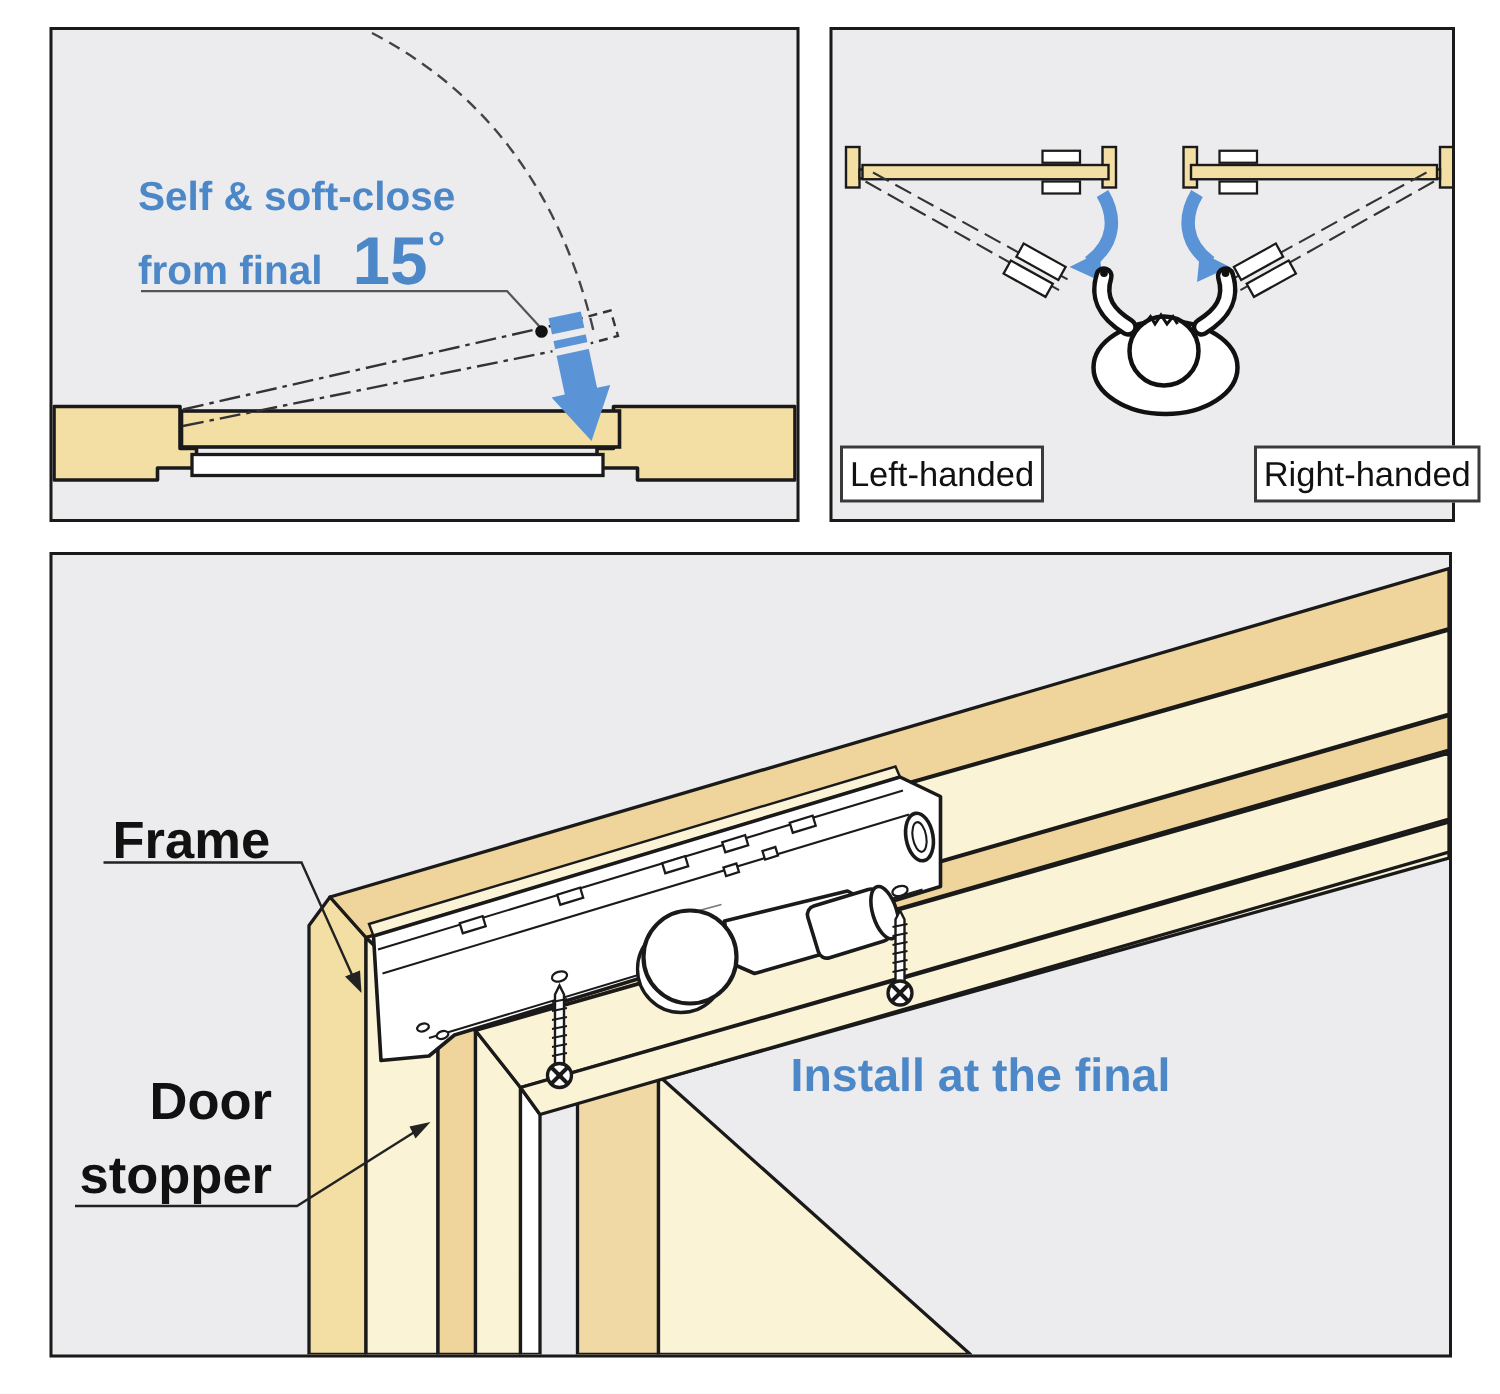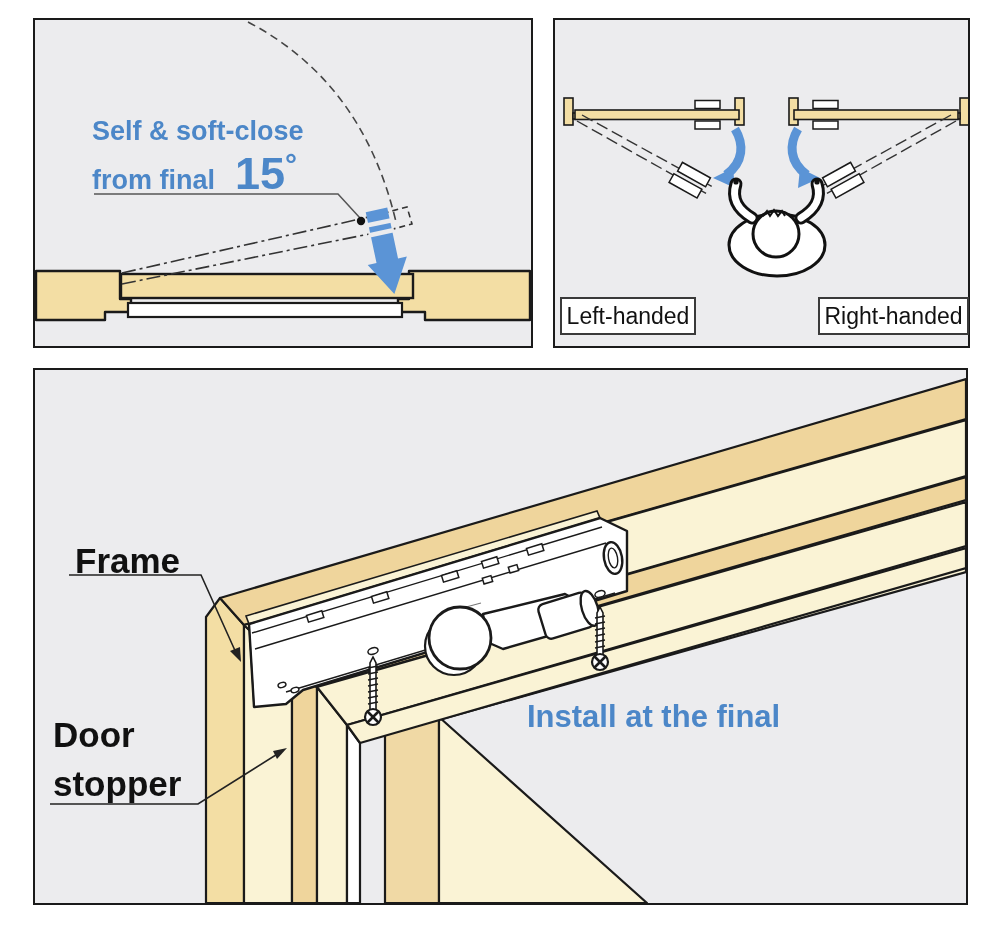--- a/index.html
+++ b/index.html
@@ -1,30 +1,30 @@
 <!DOCTYPE html>
 <html><head>
 <meta charset="utf-8">
 <style>
   html,body{margin:0;padding:0;background:#ffffff;}
   body{width:1000px;height:929px;position:relative;font-family:"Liberation Sans",sans-serif;}
-  .panel{position:absolute;background:#ECECEE;border:2px solid #1a1a1a;box-sizing:border-box;}
+  .panel{position:absolute;background:#ECECEE;border:2px solid #1a1a1a;box-sizing:border-box;text-align:right;}
   #panel-self-close{left:33px;top:18px;width:500px;height:330px;}
   #panel-handedness{left:553px;top:18px;width:417px;height:330px;padding-left:24px;}
   #panel-install{left:33px;top:368px;width:935px;height:537px;padding-left:45px;}
   .panel>svg{position:absolute;left:0;top:0;}
   .caption-blue{position:absolute;color:#4C87C8;font-weight:bold;line-height:1.12;}
   #self-close-caption{left:57px;top:96px;font-size:27px;}
   #self-close-line2{display:flex;align-items:baseline;margin-top:3px;}
   #angle-big{font-size:45px;margin-left:20px;letter-spacing:0px;}
   #angle-degree{font-size:30px;position:relative;top:-14px;}
   .hand-label{position:absolute;background:#ffffff;border:2px solid #3a3a3a;color:#111;
     font-size:23px;display:flex;align-items:center;justify-content:center;box-sizing:border-box;}
   #label-left-handed{left:5px;top:277px;width:136px;height:38px;}
-  #label-right-handed{left:263px;top:277px;width:151px;height:38px;}
+  #label-right-handed{left:281px;top:277px;width:151px;height:38px;}
   .black-label{position:absolute;color:#111;font-weight:bold;font-size:35px;line-height:1.4;}
   #frame-label{left:40px;top:166px;}
   #door-stopper-label{left:18px;top:340px;}
   #install-caption{left:492px;top:330px;font-size:31px;}
 </style>
 </head>
 <body>
 
 <div class="panel" id="panel-self-close">
   <svg width="496" height="326" viewBox="0 0 496 326">

